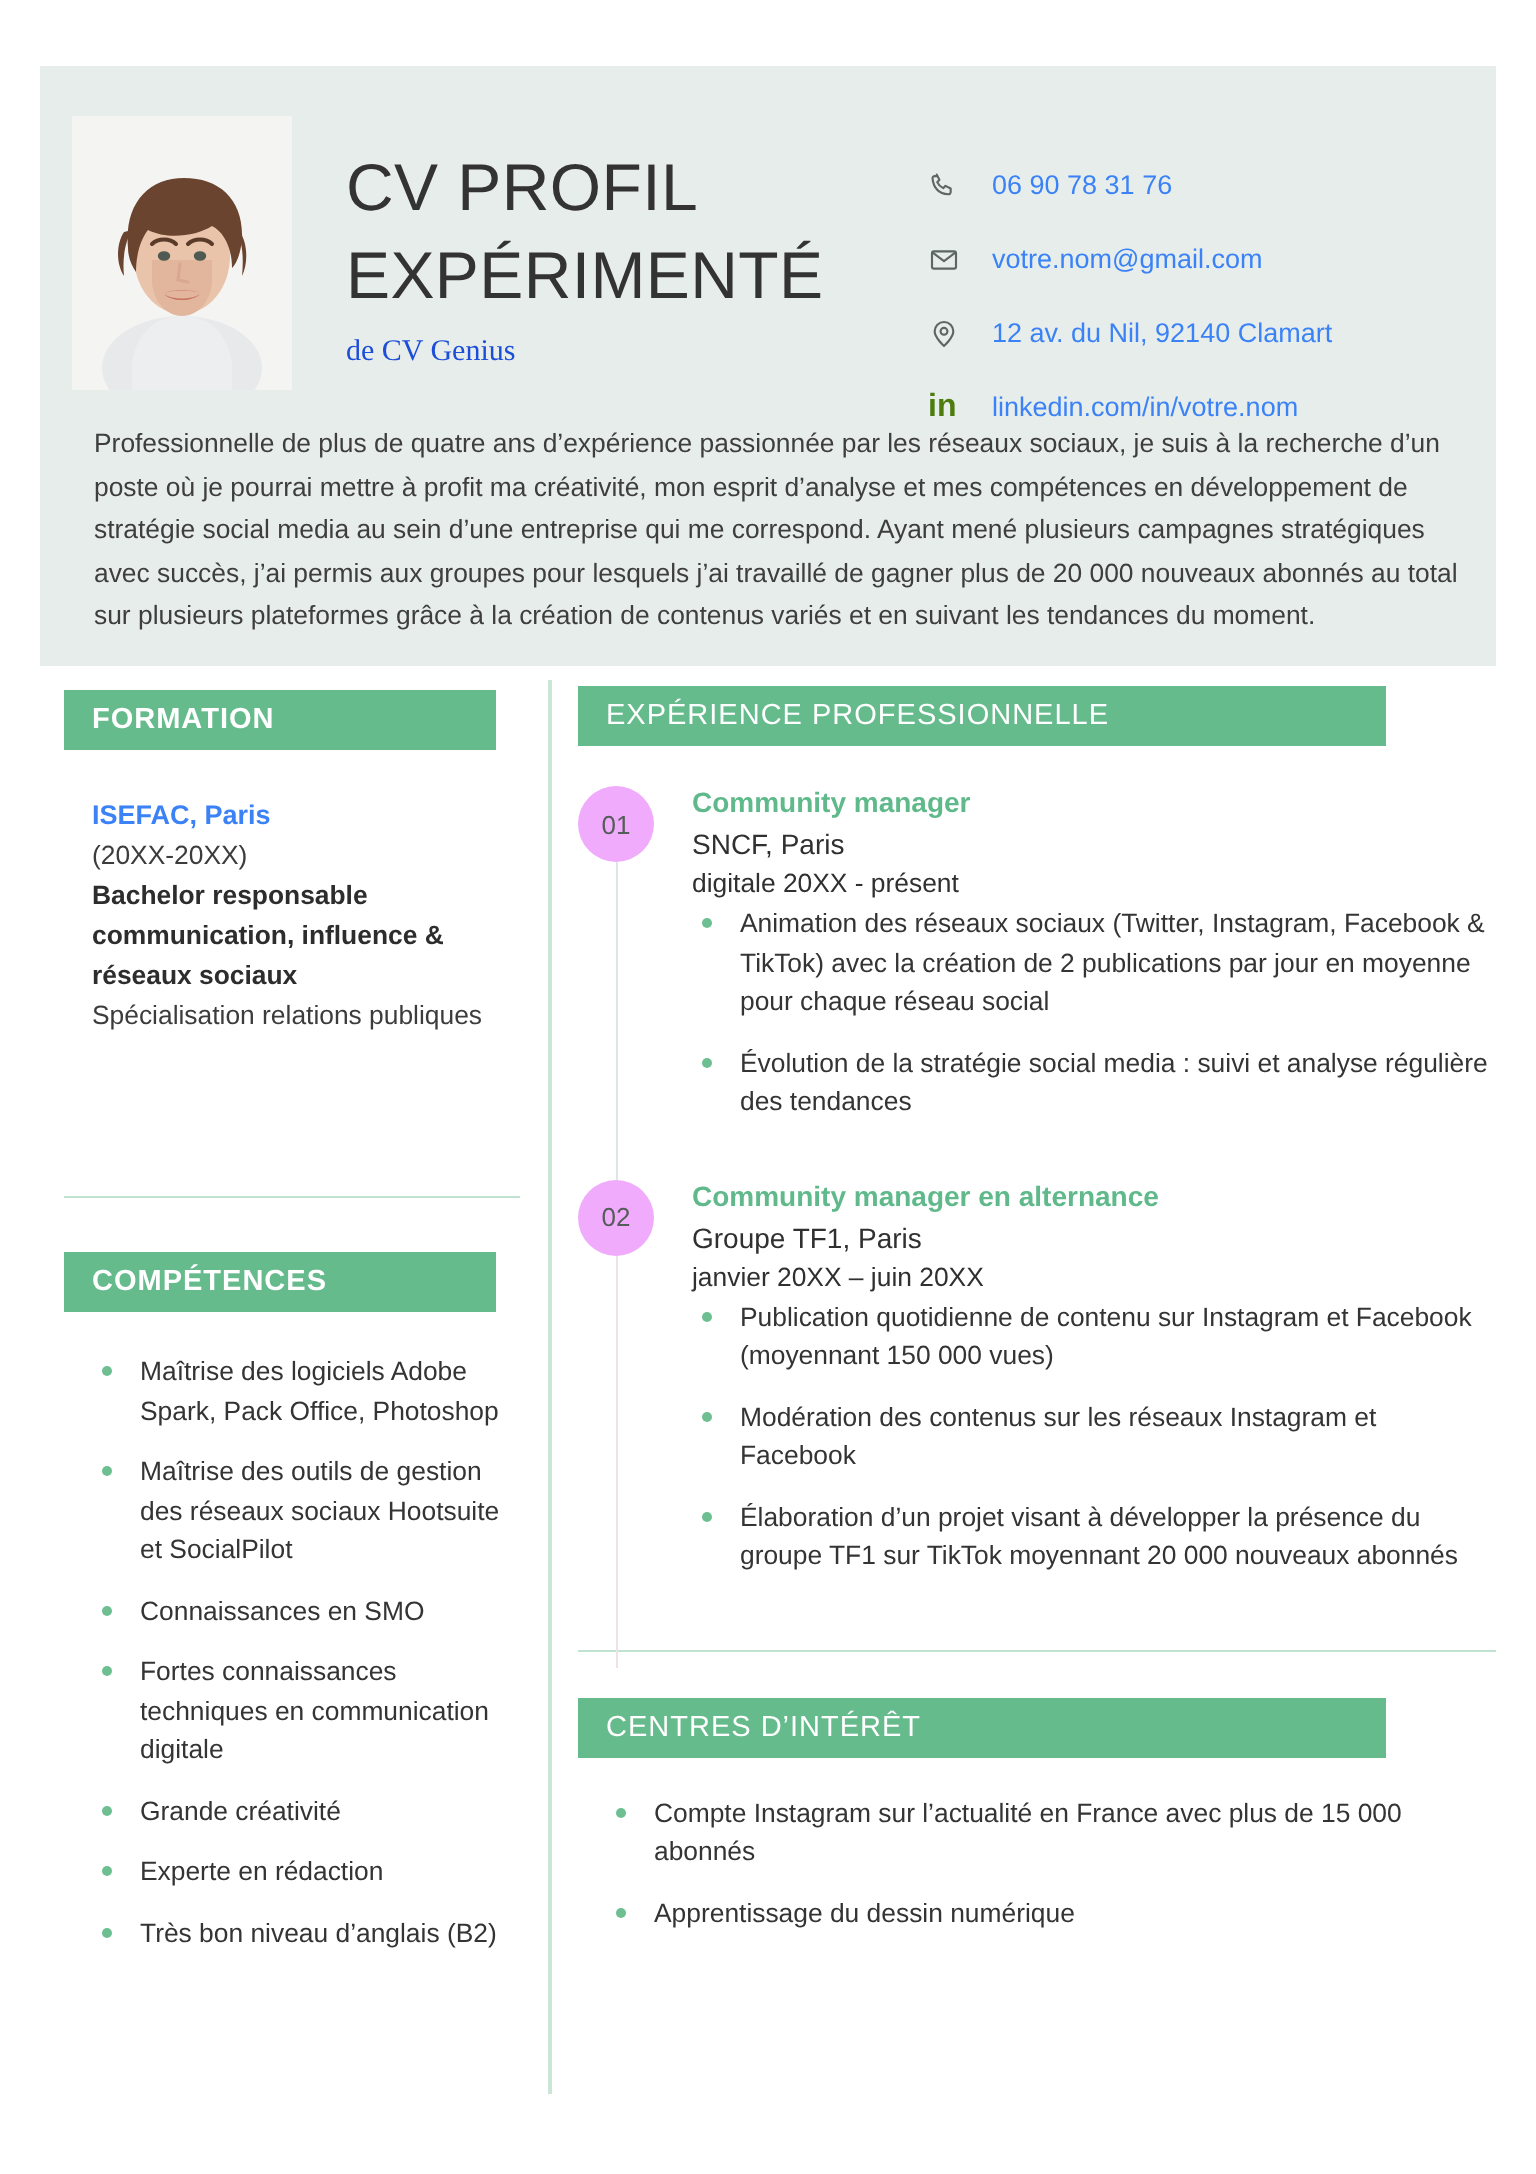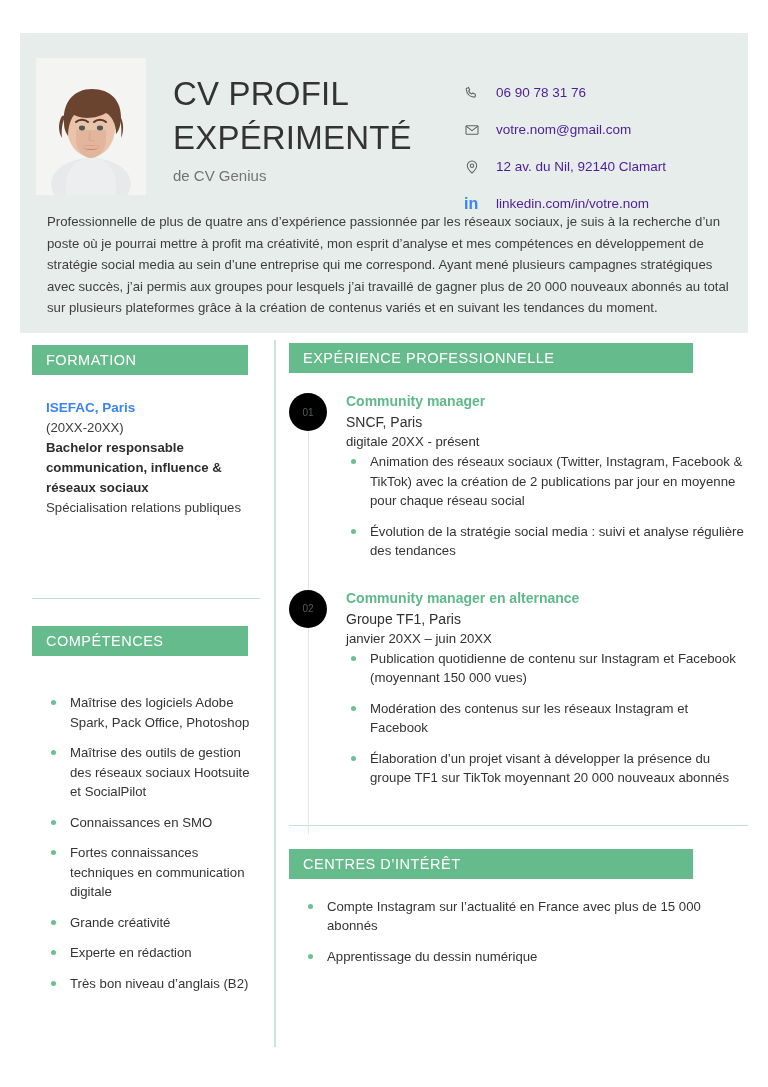--- a/index.html
+++ b/index.html
@@ -47,23 +47,24 @@
   .name-line {
     font-size: 33px;
     font-weight: 300;
     letter-spacing: 0.2px;
     color: #333333;
     line-height: 44px;
     white-space: nowrap;
   }
   .subtitle {
     font-size: 15px;
-    color: #737373;
+    color: #1d4ed8;
     margin-top: 6px;
     line-height: 20px;
+    font-family: Liberation Serif, serif;
   }
 
   .contact-block {
     position: absolute;
     left: 464px;
     top: 78px;
     width: 270px;
   }
   .contact-row {
     display: flex;
@@ -75,29 +76,29 @@
     width: 22px;
     min-width: 22px;
     display: flex;
     align-items: center;
     justify-content: flex-start;
     color: #5d6663;
   }
   .contact-icon svg { display: block; }
   .contact-text {
     font-size: 13.5px;
-    color: #4c1d95;
+    color: #3b82f6;
     margin-left: 10px;
     white-space: nowrap;
     line-height: 18px;
   }
   .li-glyph {
     font-size: 16px;
     font-weight: bold;
-    color: #3b82f6;
+    color: #4d7c0f;
     font-family: "Liberation Sans", sans-serif;
     line-height: 16px;
   }
 
   .summary {
     position: absolute;
     left: 47px;
     top: 211px;
     width: 682px;
     font-size: 13.2px;
@@ -133,21 +134,21 @@
     background: #66bb8d;
     color: #ffffff;
     font-size: 14.5px;
     letter-spacing: 0.5px;
     padding: 7px 0 7px 14px;
     box-sizing: border-box;
     height: 30px;
     line-height: 16px;
     font-weight: 400;
   }
-  .bar-left { width: 216px; }
+  .bar-left { width: 216px; font-weight: bold; }
   .bar-right { width: 404px; }
 
   .h-divider {
     height: 1px;
     background: #c0e2d1;
     margin: 0;
   }
 
   
   .edu {
@@ -181,37 +182,37 @@
   }
   ul.blist li .dot {
     position: absolute;
     left: 5px;
     top: 7px;
     width: 5px;
     height: 5px;
     border-radius: 50%;
     background: #6dbf92;
   }
-  .skills-wrap { padding: 20px 6px 0 14px; margin-top: 17px; }
+  .skills-wrap { padding: 20px 6px 0 14px; }
 
   
   .jobs { position: relative; padding-top: 18px; }
   .job { position: relative; min-height: 40px; }
   .job-circle {
     position: absolute;
     left: 0px;
     top: 2px;
     width: 38px;
     height: 38px;
     border-radius: 50%;
-    background: #000000;
+    background: #f0abfc;
     display: flex;
     align-items: center;
     justify-content: center;
-    font-size: 10px;
+    font-size: 13px;
     color: #555d5a;
   }
   .job-line {
     position: absolute;
     left: 18.5px;
     top: 40px;
     width: 1px;
     background: #dfe7e4;
   }
   .job-line-1 { height: 228px; }

